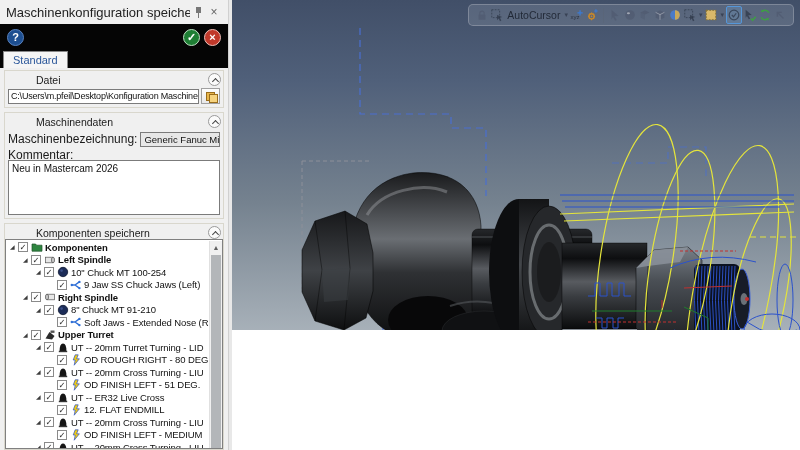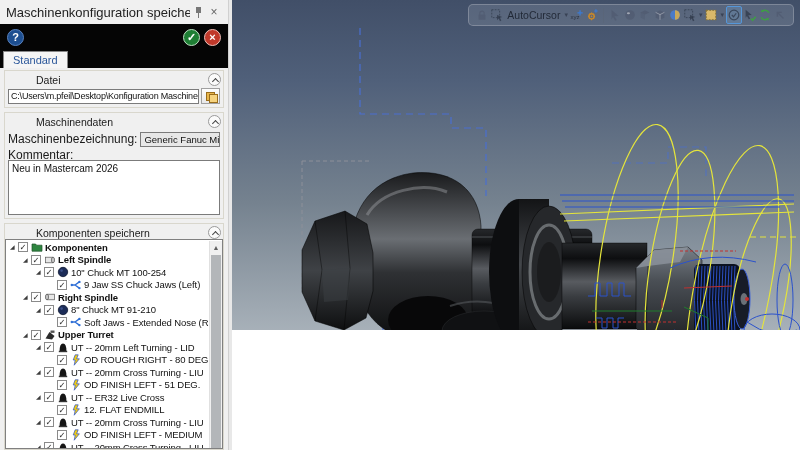--- a/index.html
+++ b/index.html
@@ -251,21 +251,21 @@
   </div>
               <div class="tree-row" style="padding-left: 30px;">
     <span class="exp">◢</span>
     <span class="cbx">✓</span>
     <span class="ticon">
                   <svg viewBox="0 0 12 12">
                     <path d="M2.5 10.5q0-8 3.5-8t3.5 8z" fill="#151515"></path>
                     <rect x="1.8" y="9.8" width="8.4" height="1.4" fill="#333"></rect>
                   </svg>
                 </span>
-    <span class="tlabel">UT -- 20mm Left Turning - LID</span>
+    <span class="tlabel">UT -- 20mm Turret Turning - LID</span>
   </div>
               <div class="tree-row" style="padding-left: 43px;">
     <span class="exp"></span>
     <span class="cbx">✓</span>
     <span class="ticon">
                   <svg viewBox="0 0 12 12">
                     <path d="M5.2 0.8L3.2 6h2L4.2 11.2 9.4 4.8H6.6L8.2 0.8z" fill="#f0cc14" stroke="#2b52cc" stroke-width=".7"></path>
                   </svg>
                 </span>
     <span class="tlabel">OD ROUGH RIGHT - 80 DEG.</span>

